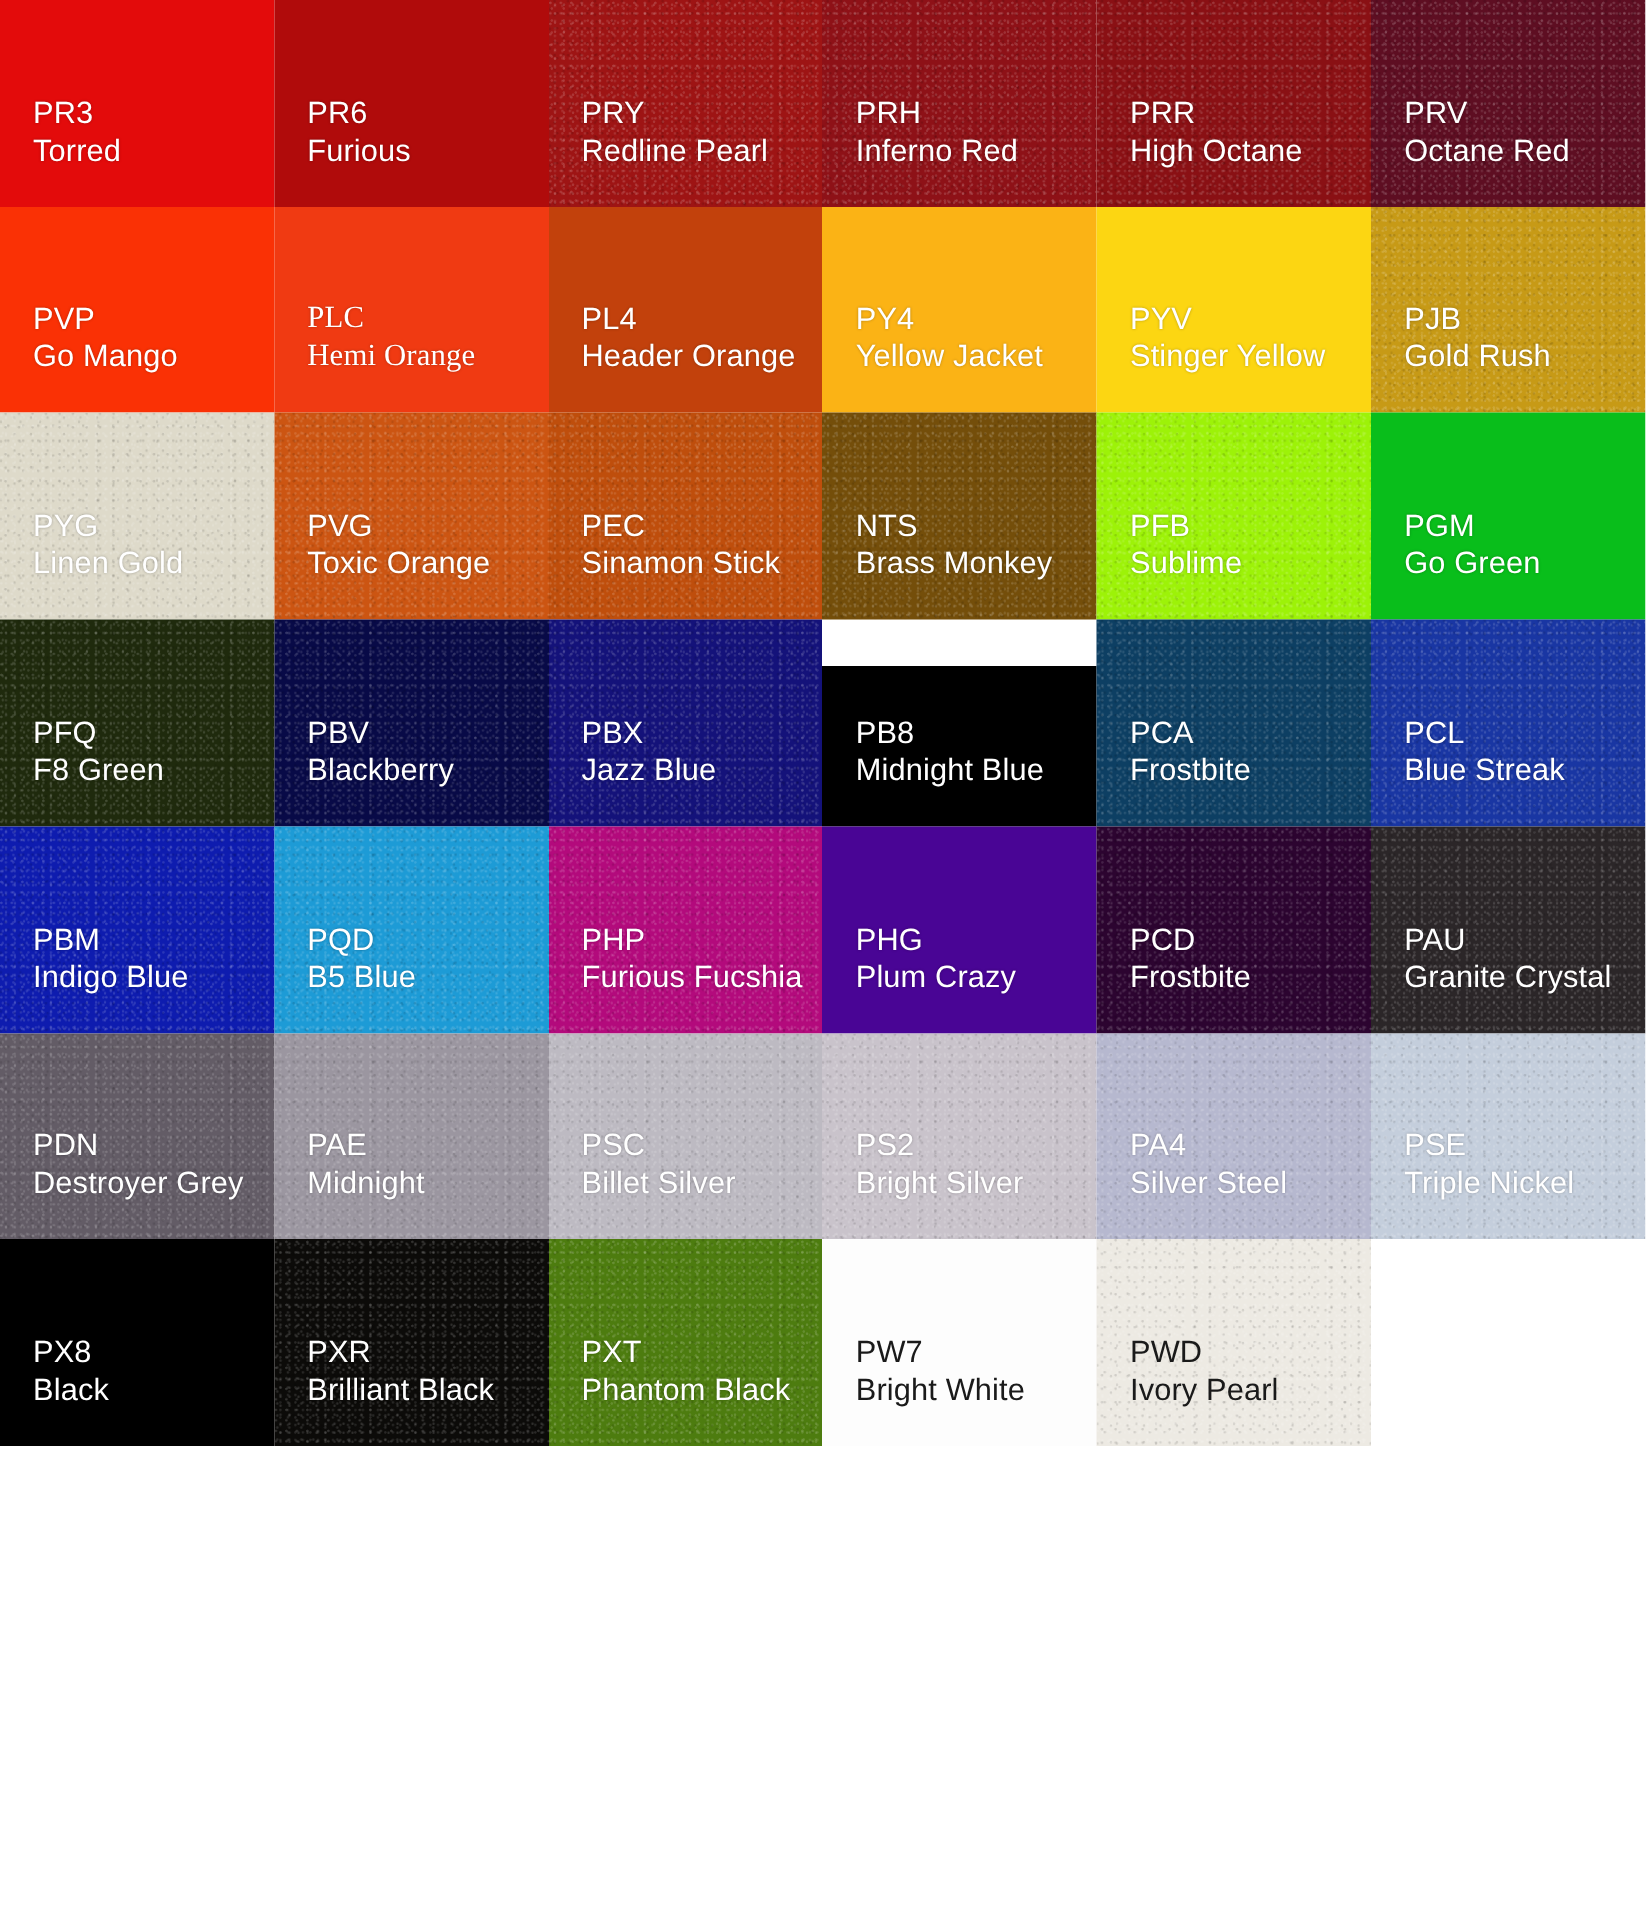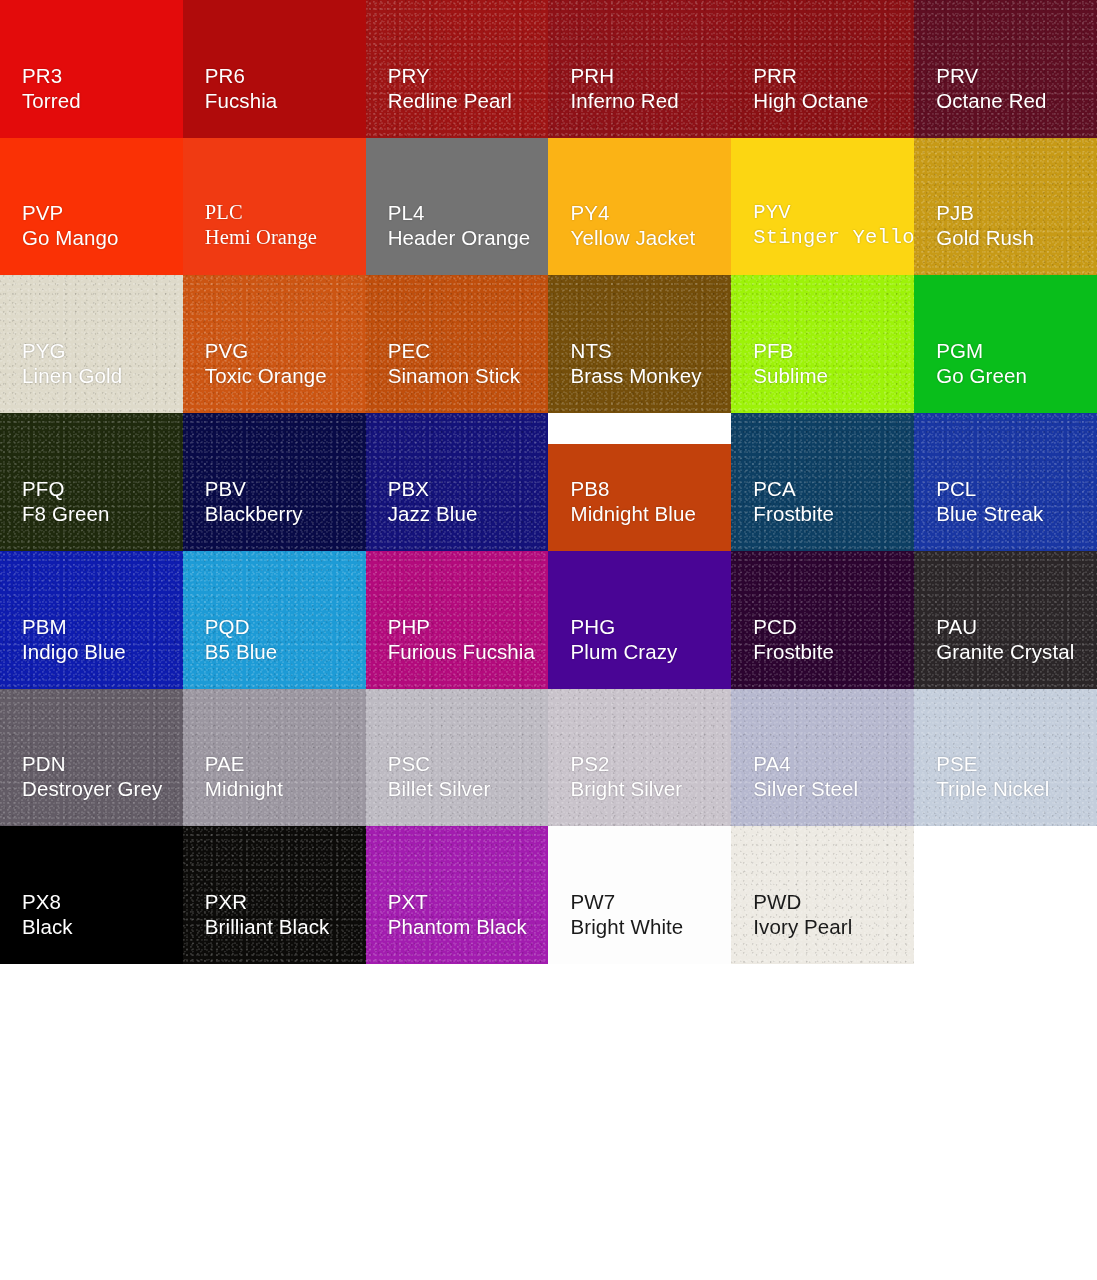--- a/index.html
+++ b/index.html
@@ -72,21 +72,21 @@
 <div id="swatch-grid">
     <div class="swatch light-text" style="background: rgb(227, 11, 11);">
       <div class="swatch-labels">
         <span class="swatch-code">PR3</span>
         <span class="swatch-name">Torred</span>
       </div>
     </div>
     <div class="swatch light-text" style="background: rgb(176, 11, 11);">
       <div class="swatch-labels">
         <span class="swatch-code">PR6</span>
-        <span class="swatch-name">Fucshia</span>
+        <span class="swatch-name">Furious</span>
       </div>
     </div>
     <div class="swatch light-text textured" style="background: rgb(158, 20, 20);">
       <div class="swatch-labels">
         <span class="swatch-code">PRY</span>
         <span class="swatch-name">Redline Pearl</span>
       </div>
     </div>
     <div class="swatch light-text textured" style="background: rgb(142, 17, 23);">
       <div class="swatch-labels">
@@ -111,33 +111,33 @@
         <span class="swatch-code">PVP</span>
         <span class="swatch-name">Go Mango</span>
       </div>
     </div>
     <div class="swatch light-text" style="background: rgb(240, 58, 18); font-family: Liberation Serif, serif;">
       <div class="swatch-labels">
         <span class="swatch-code">PLC</span>
         <span class="swatch-name">Hemi Orange</span>
       </div>
     </div>
-    <div class="swatch light-text" style="background: #737373;">
+    <div class="swatch light-text" style="background: #c2410c;">
       <div class="swatch-labels">
         <span class="swatch-code">PL4</span>
         <span class="swatch-name">Header Orange</span>
       </div>
     </div>
     <div class="swatch light-text" style="background: rgb(251, 179, 21);">
       <div class="swatch-labels">
         <span class="swatch-code">PY4</span>
         <span class="swatch-name">Yellow Jacket</span>
       </div>
     </div>
-    <div class="swatch light-text" style="background: rgb(252, 214, 18); font-family: Liberation Mono, monospace;">
+    <div class="swatch light-text" style="background: rgb(252, 214, 18);">
       <div class="swatch-labels">
         <span class="swatch-code">PYV</span>
         <span class="swatch-name">Stinger Yellow</span>
       </div>
     </div>
     <div class="swatch light-text textured" style="background: rgb(199, 154, 22); padding-left: 48px;">
       <div class="swatch-labels">
         <span class="swatch-code">PJB</span>
         <span class="swatch-name">Gold Rush</span>
       </div>
@@ -189,21 +189,21 @@
         <span class="swatch-code">PBV</span>
         <span class="swatch-name">Blackberry</span>
       </div>
     </div>
     <div class="swatch light-text textured" style="background: rgb(20, 18, 122);">
       <div class="swatch-labels">
         <span class="swatch-code">PBX</span>
         <span class="swatch-name">Jazz Blue</span>
       </div>
     </div>
-    <div class="swatch light-text" style="background: #c2410c; margin-top: 31px;">
+    <div class="swatch light-text" style="background: #000000; margin-top: 31px;">
       <div class="swatch-labels">
         <span class="swatch-code">PB8</span>
         <span class="swatch-name">Midnight Blue</span>
       </div>
     </div>
     <div class="swatch light-text textured" style="background: rgb(13, 63, 99);">
       <div class="swatch-labels">
         <span class="swatch-code">PCA</span>
         <span class="swatch-name">Frostbite</span>
       </div>
@@ -291,21 +291,21 @@
         <span class="swatch-code">PX8</span>
         <span class="swatch-name">Black</span>
       </div>
     </div>
     <div class="swatch light-text textured" style="background: rgb(12, 11, 9);">
       <div class="swatch-labels">
         <span class="swatch-code">PXR</span>
         <span class="swatch-name">Brilliant Black</span>
       </div>
     </div>
-    <div class="swatch light-text textured" style="background: #a21caf;">
+    <div class="swatch light-text textured" style="background: #4d7c0f;">
       <div class="swatch-labels">
         <span class="swatch-code">PXT</span>
         <span class="swatch-name">Phantom Black</span>
       </div>
     </div>
     <div class="swatch dark-text" style="background: rgb(253, 253, 253);">
       <div class="swatch-labels">
         <span class="swatch-code">PW7</span>
         <span class="swatch-name">Bright White</span>
       </div>

